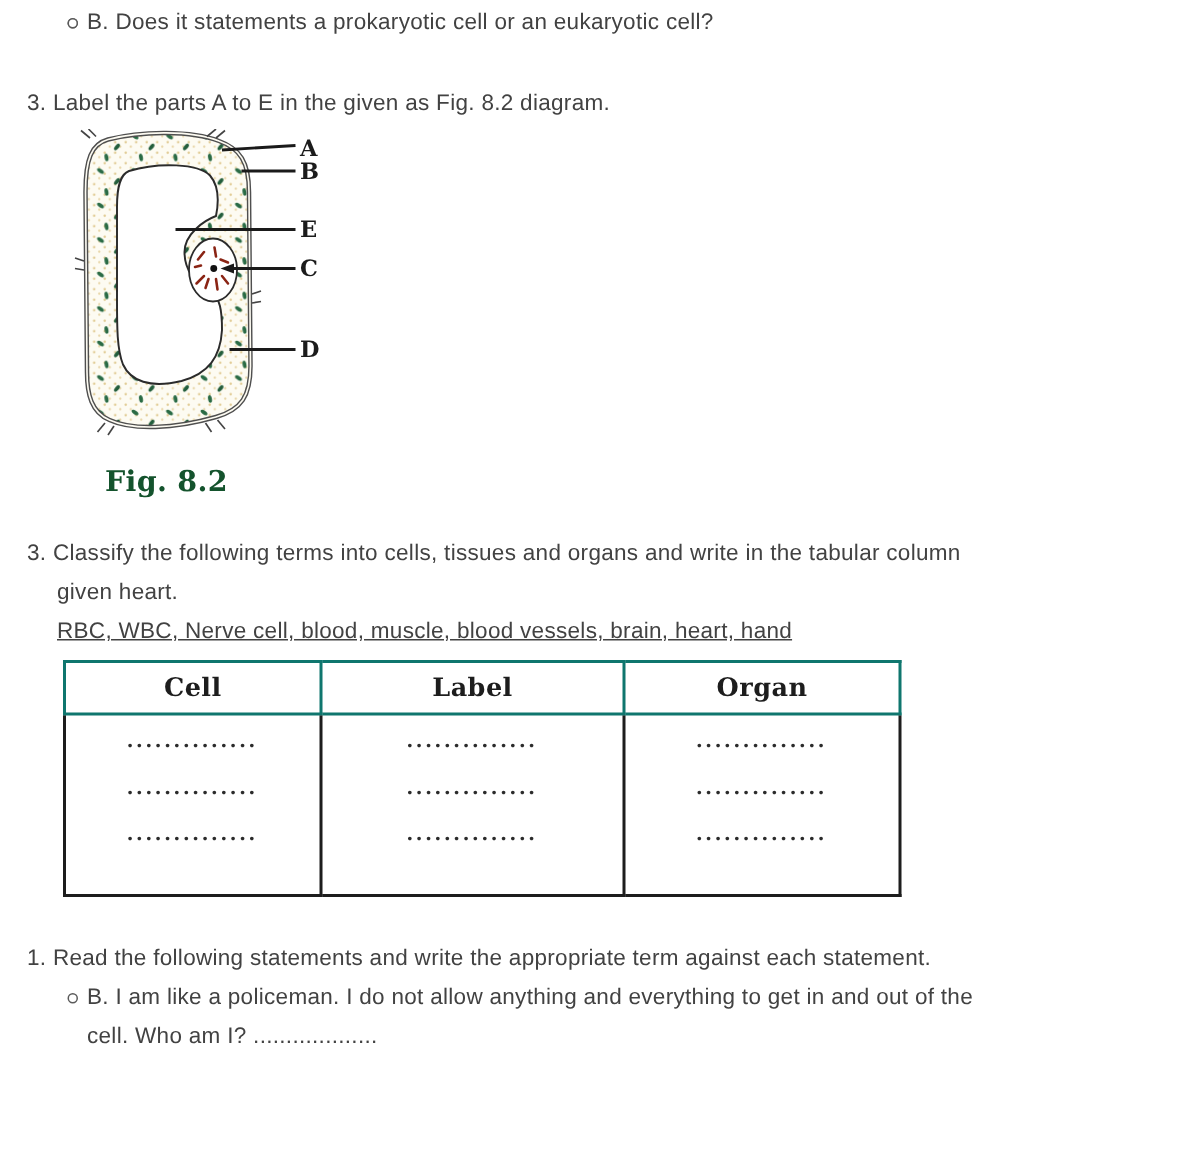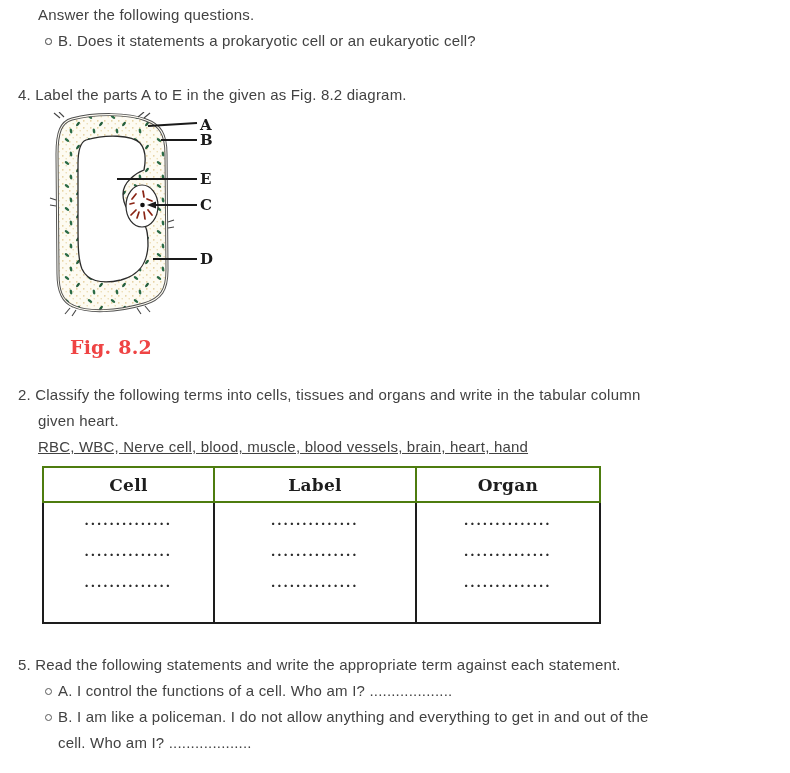--- a/index.html
+++ b/index.html
@@ -11,54 +11,53 @@
   ul.circle-list{list-style:none;margin:0;padding:0;}
   ul.circle-list li{position:relative;padding-left:40px;}
   ul.circle-list .bullet{position:absolute;left:27px;top:10px;width:5px;height:5px;
        border:1px solid #5a5a5a;border-radius:50%;background:#fff;}
   .qline{padding-left:20px;text-indent:-20px;margin-top:28px;}
   .q5block{margin-top:22px;}
   .terms{padding-left:20px;text-decoration:underline;}
   figure{margin:0;}
   .cell-svg{display:block;margin:4px 0 0 22px;}
   figcaption{margin:10px 0 0 52px;font-family:"DejaVu Serif","Liberation Serif",serif;
-       font-size:19px;font-weight:600;color:#ef4444;line-height:26px;}
+       font-size:19px;font-weight:600;color:#14532d;line-height:26px;}
   table.classify{border-collapse:collapse;table-layout:fixed;width:557px;
        margin:6px 0 0 24px;}
   table.classify col.c1{width:171px;} table.classify col.c2{width:202px;}
   table.classify col.c3{width:184px;}
-  table.classify th{border:2px solid #4d7c0f;height:31px;
+  table.classify th{border:2px solid #0f766e;height:31px;
        font-family:"DejaVu Serif","Liberation Serif",serif;font-size:17px;
        font-weight:600;color:#1d1d1d;text-align:center;letter-spacing:.3px;}
   table.classify td{border:2px solid #1d1d1d;height:116px;vertical-align:top;
        padding-top:2px;}
   .dots{font-family:"Liberation Serif",serif;font-weight:bold;font-size:15px;
        line-height:31px;letter-spacing:2.5px;text-align:center;color:#2b2b2b;}
   .q6line{padding-left:20px;text-indent:-20px;margin-top:28px;}
   .svglabel{font-family:"DejaVu Serif","Liberation Serif",serif;font-size:15px;
        font-weight:bold;fill:#1b1b1b;}
 </style>
 </head>
 <body>
 
 <div class="doc">
 
-  <p class="intro">Answer the following questions.</p>
 
   <ul class="circle-list">
     <li>
       <span class="bullet"></span>
     </li>
     <li>
       <span class="bullet"></span>
       <span>B. Does it statements a prokaryotic cell or an eukaryotic cell?</span>
     </li>
   </ul>
 
-  <p class="qline">4. Label the parts A to E in the given as Fig. 8.2 diagram.</p>
+  <p class="qline">3. Label the parts A to E in the given as Fig. 8.2 diagram.</p>
 
   <figure>
     <svg class="cell-svg" width="190" height="212" viewBox="0 0 190 212" xmlns="http://www.w3.org/2000/svg">
       <defs>
         <path id="cellshape" d="M 32,7 C 55,1 88,1 106,8 C 120,13 126,22 126,42 L 127,158 C 127,178 121,187 104,192 C 76,200 48,201 33,194 C 21,189 18,177 18,162 L 17,42 C 17,20 21,10 32,7 Z"></path>
         <pattern id="stip" width="7" height="7" patternUnits="userSpaceOnUse">
           <circle cx="1.8" cy="1.8" r="0.85" fill="#e2cd97"></circle>
           <circle cx="5.2" cy="4.8" r="0.75" fill="#e8d6a8"></circle>
         </pattern>
         <pattern id="chl" width="23" height="23" patternUnits="userSpaceOnUse">
@@ -122,21 +121,21 @@
 
       <text class="svglabel" x="160" y="18">A</text>
       <text class="svglabel" x="160" y="33">B</text>
       <text class="svglabel" x="160" y="72">E</text>
       <text class="svglabel" x="160" y="98">C</text>
       <text class="svglabel" x="160" y="152">D</text>
     </svg>
     <figcaption>Fig. 8.2</figcaption>
   </figure>
 
-  <p class="qline q5block"><span>2. Classify the following terms into cells, tissues and organs and write in the tabular column</span><br><span>given heart.</span></p>
+  <p class="qline q5block"><span>3. Classify the following terms into cells, tissues and organs and write in the tabular column</span><br><span>given heart.</span></p>
   <p class="terms">RBC, WBC, Nerve cell, blood, muscle, blood vessels, brain, heart, hand</p>
 
   <table class="classify">
     <colgroup>
         <col class="c1">
         <col class="c2">
         <col class="c3">
       </colgroup>
     <thead>
       <tr>
@@ -159,27 +158,23 @@
         </td>
         <td>
           <div class="dots">..............</div>
           <div class="dots">..............</div>
           <div class="dots">..............</div>
         </td>
       </tr>
     </tbody>
   </table>
 
-  <p class="q6line">5. Read the following statements and write the appropriate term against each statement.</p>
+  <p class="q6line">1. Read the following statements and write the appropriate term against each statement.</p>
 
   <ul class="circle-list">
-    <li>
-      <span class="bullet"></span>
-      <span>A. I control the functions of a cell. Who am I? ...................</span>
-    </li>
     <li>
       <span class="bullet"></span>
       <span>B. I am like a policeman. I do not allow anything and everything to get in and out of the</span><br>
       <span>cell. Who am I? ...................</span>
     </li>
   </ul>
 
 </div>
 
 </body></html>

